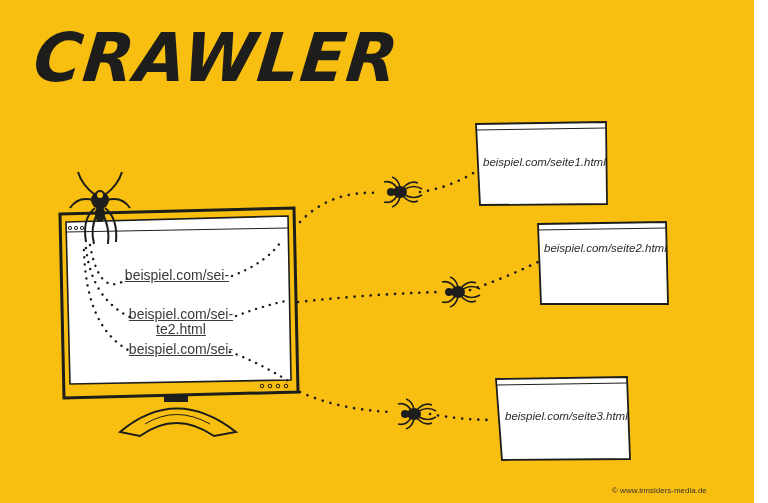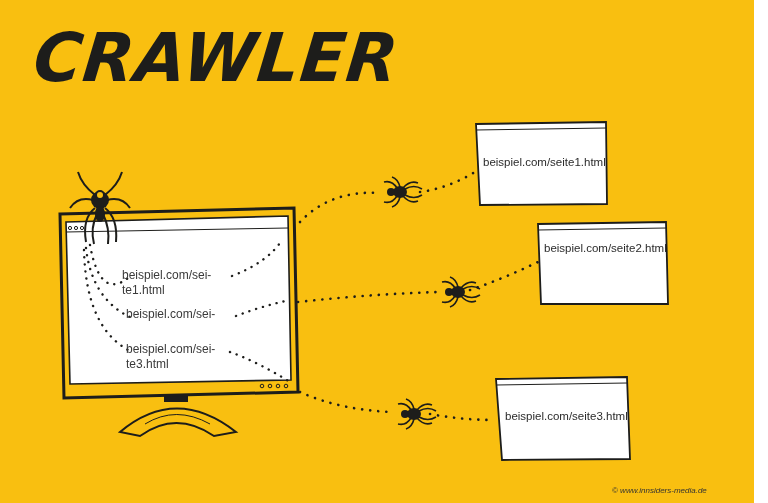--- a/index.html
+++ b/index.html
@@ -1,22 +1,22 @@
 <!DOCTYPE html>
 <html><head>
 <meta charset="utf-8">
 <style>
   html,body{margin:0;padding:0;}
   body{width:768px;height:503px;background:#ffffff;position:relative;overflow:hidden;font-family:"Liberation Sans",sans-serif;}
   .bg{position:absolute;left:0;top:0;width:754px;height:503px;background:#f9bf10;}
   .title{position:absolute;left:34px;top:26px;font-family:"DejaVu Sans",sans-serif;font-weight:bold;font-style:italic;font-size:66px;letter-spacing:1px;color:#1d1d1b;line-height:1;transform:skewX(-6deg) scaleY(1.02);}
   svg.art{position:absolute;left:0;top:0;}
-  .lbl{position:absolute;color:#3a3a3a;font-size:12px;line-height:15px;}
-  .page-lbl{position:absolute;color:#2b2b2b;font-size:11.5px;white-space:nowrap;}
-  .copy{position:absolute;left:612px;top:486px;font-size:8px;color:#333;white-space:nowrap;font-style:italic;}
+  .lbl{position:absolute;color:#3a3a3a;font-size:14px;text-align:center;line-height:15px;text-decoration:underline;}
+  .page-lbl{position:absolute;color:#2b2b2b;font-size:11.5px;white-space:nowrap;font-style:italic;}
+  .copy{position:absolute;left:612px;top:486px;font-size:8px;color:#333;white-space:nowrap;}
 </style>
 </head>
 <body>
 
 <div class="bg"></div>
 
 <div class="title">CRAWLER</div>
 
 <svg class="art" width="768" height="503" viewBox="0 0 768 503">
   <defs>
@@ -100,27 +100,26 @@
     <line x1="476" y1="130" x2="606" y2="128" stroke-width="1"></line>
     <path d="M538,224 L666,222 L668,304 L541,304 Z" stroke-width="1.8"></path>
     <line x1="538" y1="230" x2="666" y2="228" stroke-width="1"></line>
     <path d="M496,379 L627,377 L630,459 L502,460 Z" stroke-width="1.8"></path>
     <line x1="496" y1="385" x2="627" y2="383" stroke-width="1"></line>
   </g>
 </svg>
 
 <div class="lbl" style="left:122px;top:268px;width:110px;">
   <div>beispiel.com/sei-</div>
-  <div>te1.html</div>
 </div>
 <div class="lbl" style="left:126px;top:307px;width:110px;">
   <div>beispiel.com/sei-</div>
+  <div>te2.html</div>
 </div>
 <div class="lbl" style="left:126px;top:342px;width:110px;">
   <div>beispiel.com/sei-</div>
-  <div>te3.html</div>
 </div>
 
 <div class="page-lbl" style="left:483px;top:156px;">beispiel.com/seite1.html</div>
 <div class="page-lbl" style="left:544px;top:242px;">beispiel.com/seite2.html</div>
 <div class="page-lbl" style="left:505px;top:410px;">beispiel.com/seite3.html</div>
 
 <div class="copy">©  www.innsiders-media.de</div>
 
 </body></html>

